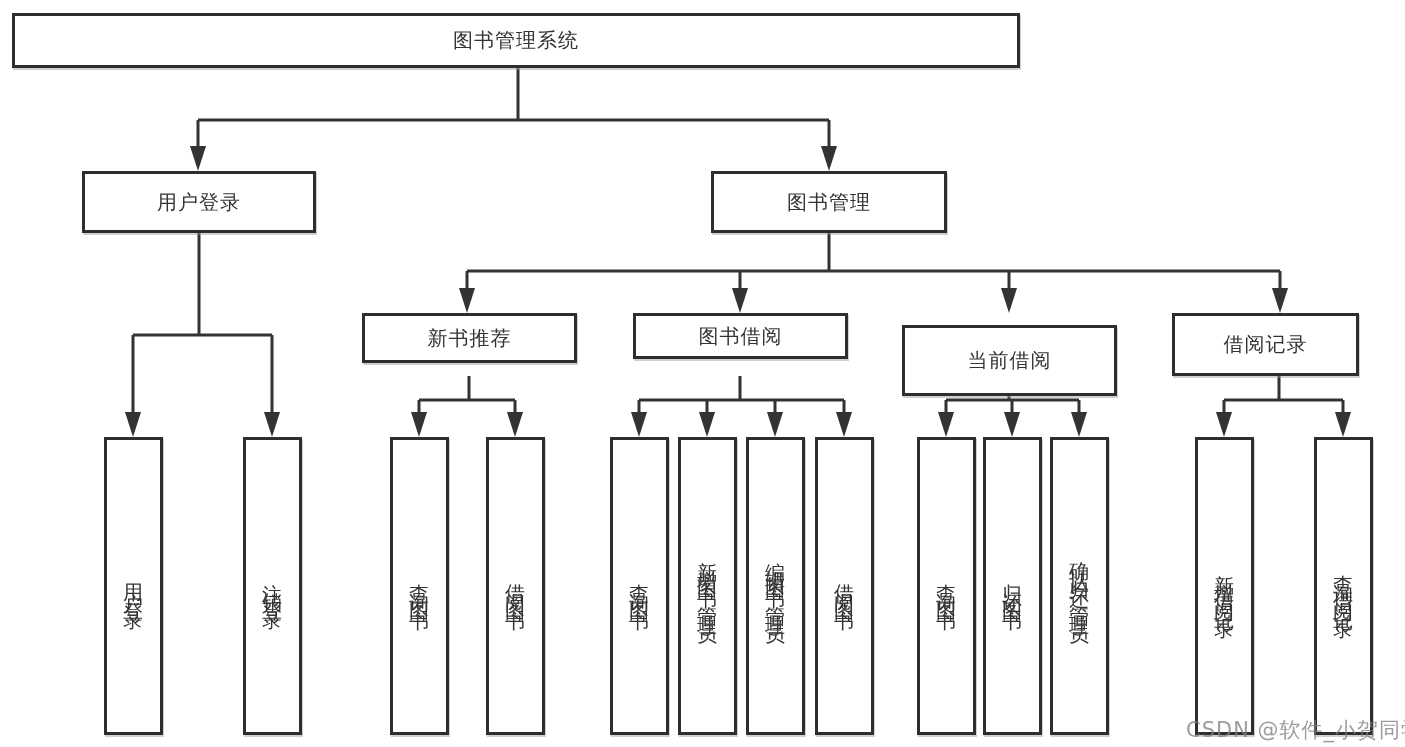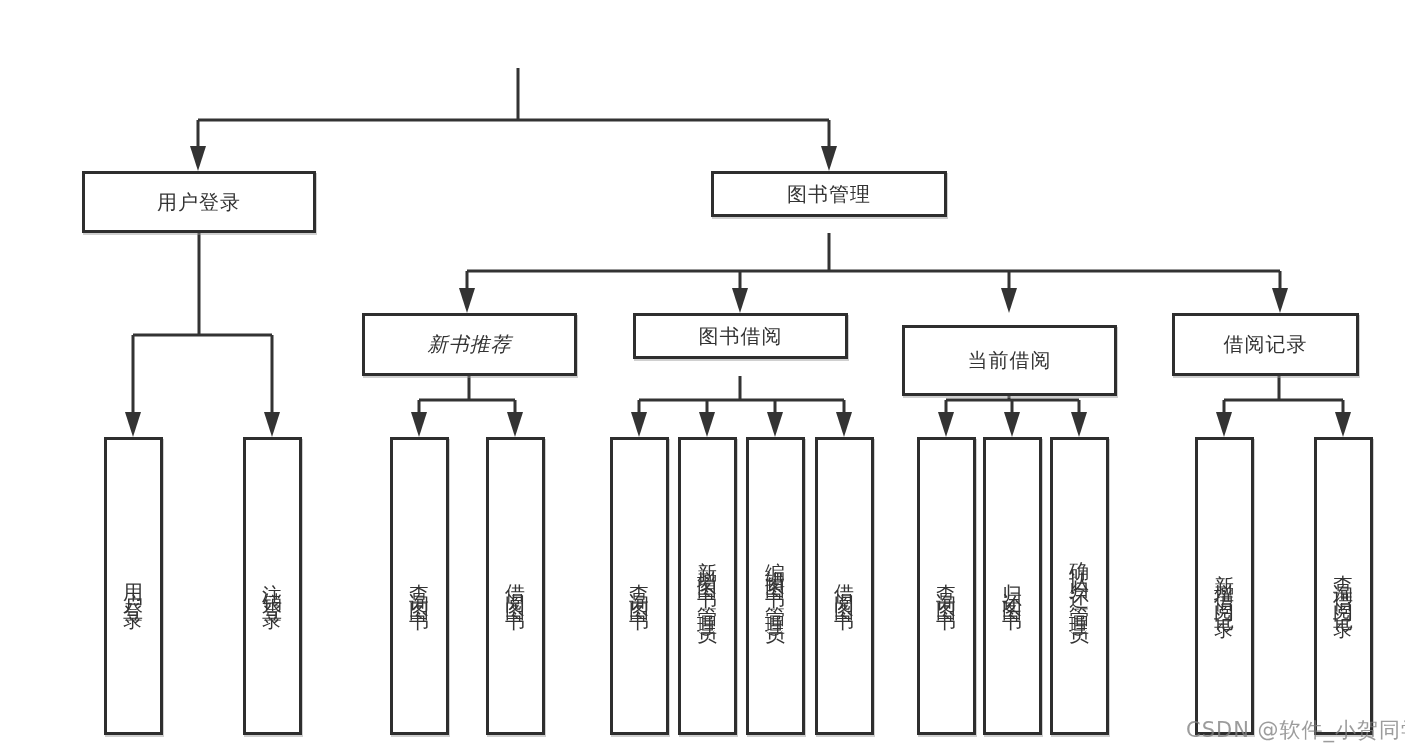--- a/index.html
+++ b/index.html
@@ -27,22 +27,22 @@
   .leaf{
     top:437px;width:59px;height:298px;
     writing-mode:vertical-rl;
     font-size:20px;
     letter-spacing:9px;
     line-height:1.1;
   }
   
   .n-root   {left:12px;  top:13px;  width:1008px; height:55px;}
   .n-l2-0   {left:82px;  top:171px; width:234px;  height:62px;}
-  .n-l2-1   {left:711px; top:171px; width:236px;  height:46px;}
-  .n-l3-0   {left:362px; top:313px; width:215px;  height:63px;font-style:italic;}
+  .n-l2-1   {left:711px; top:171px; width:236px;  height:62px;}
+  .n-l3-0   {left:362px; top:313px; width:215px;  height:50px;}
   .n-l3-1   {left:633px; top:313px; width:215px;  height:46px;}
   .n-l3-2   {left:902px; top:313px; width:215px;  height:71px;margin-top:12px;}
   .n-l3-3   {left:1172px;top:313px; width:187px;  height:63px;}
   
   .n-leaf-0 {left:104px;}
   .n-leaf-1 {left:243px;}
   .n-leaf-2 {left:390px;}
   .n-leaf-3 {left:486px;}
   .n-leaf-4 {left:610px;}
   .n-leaf-5 {left:678px;}
@@ -101,20 +101,23 @@
       <polygon points="767,412 783,412 775,437"></polygon>
       <polygon points="836,412 852,412 844,437"></polygon>
       <polygon points="938,412 954,412 946,437"></polygon>
       <polygon points="1004,412 1020,412 1012,437"></polygon>
       <polygon points="1071,412 1087,412 1079,437"></polygon>
       <polygon points="1216,412 1232,412 1224,437"></polygon>
       <polygon points="1335,412 1351,412 1343,437"></polygon>
     </g>
   </svg>
 
+  <div class="box h-box n-root">
+    <span>图书管理系统</span>
+  </div>
 
   <div class="box h-box n-l2-0">
     <span>用户登录</span>
   </div>
   <div class="box h-box n-l2-1">
     <span>图书管理</span>
   </div>
 
   <div class="box h-box n-l3-0">
     <span>新书推荐</span>

